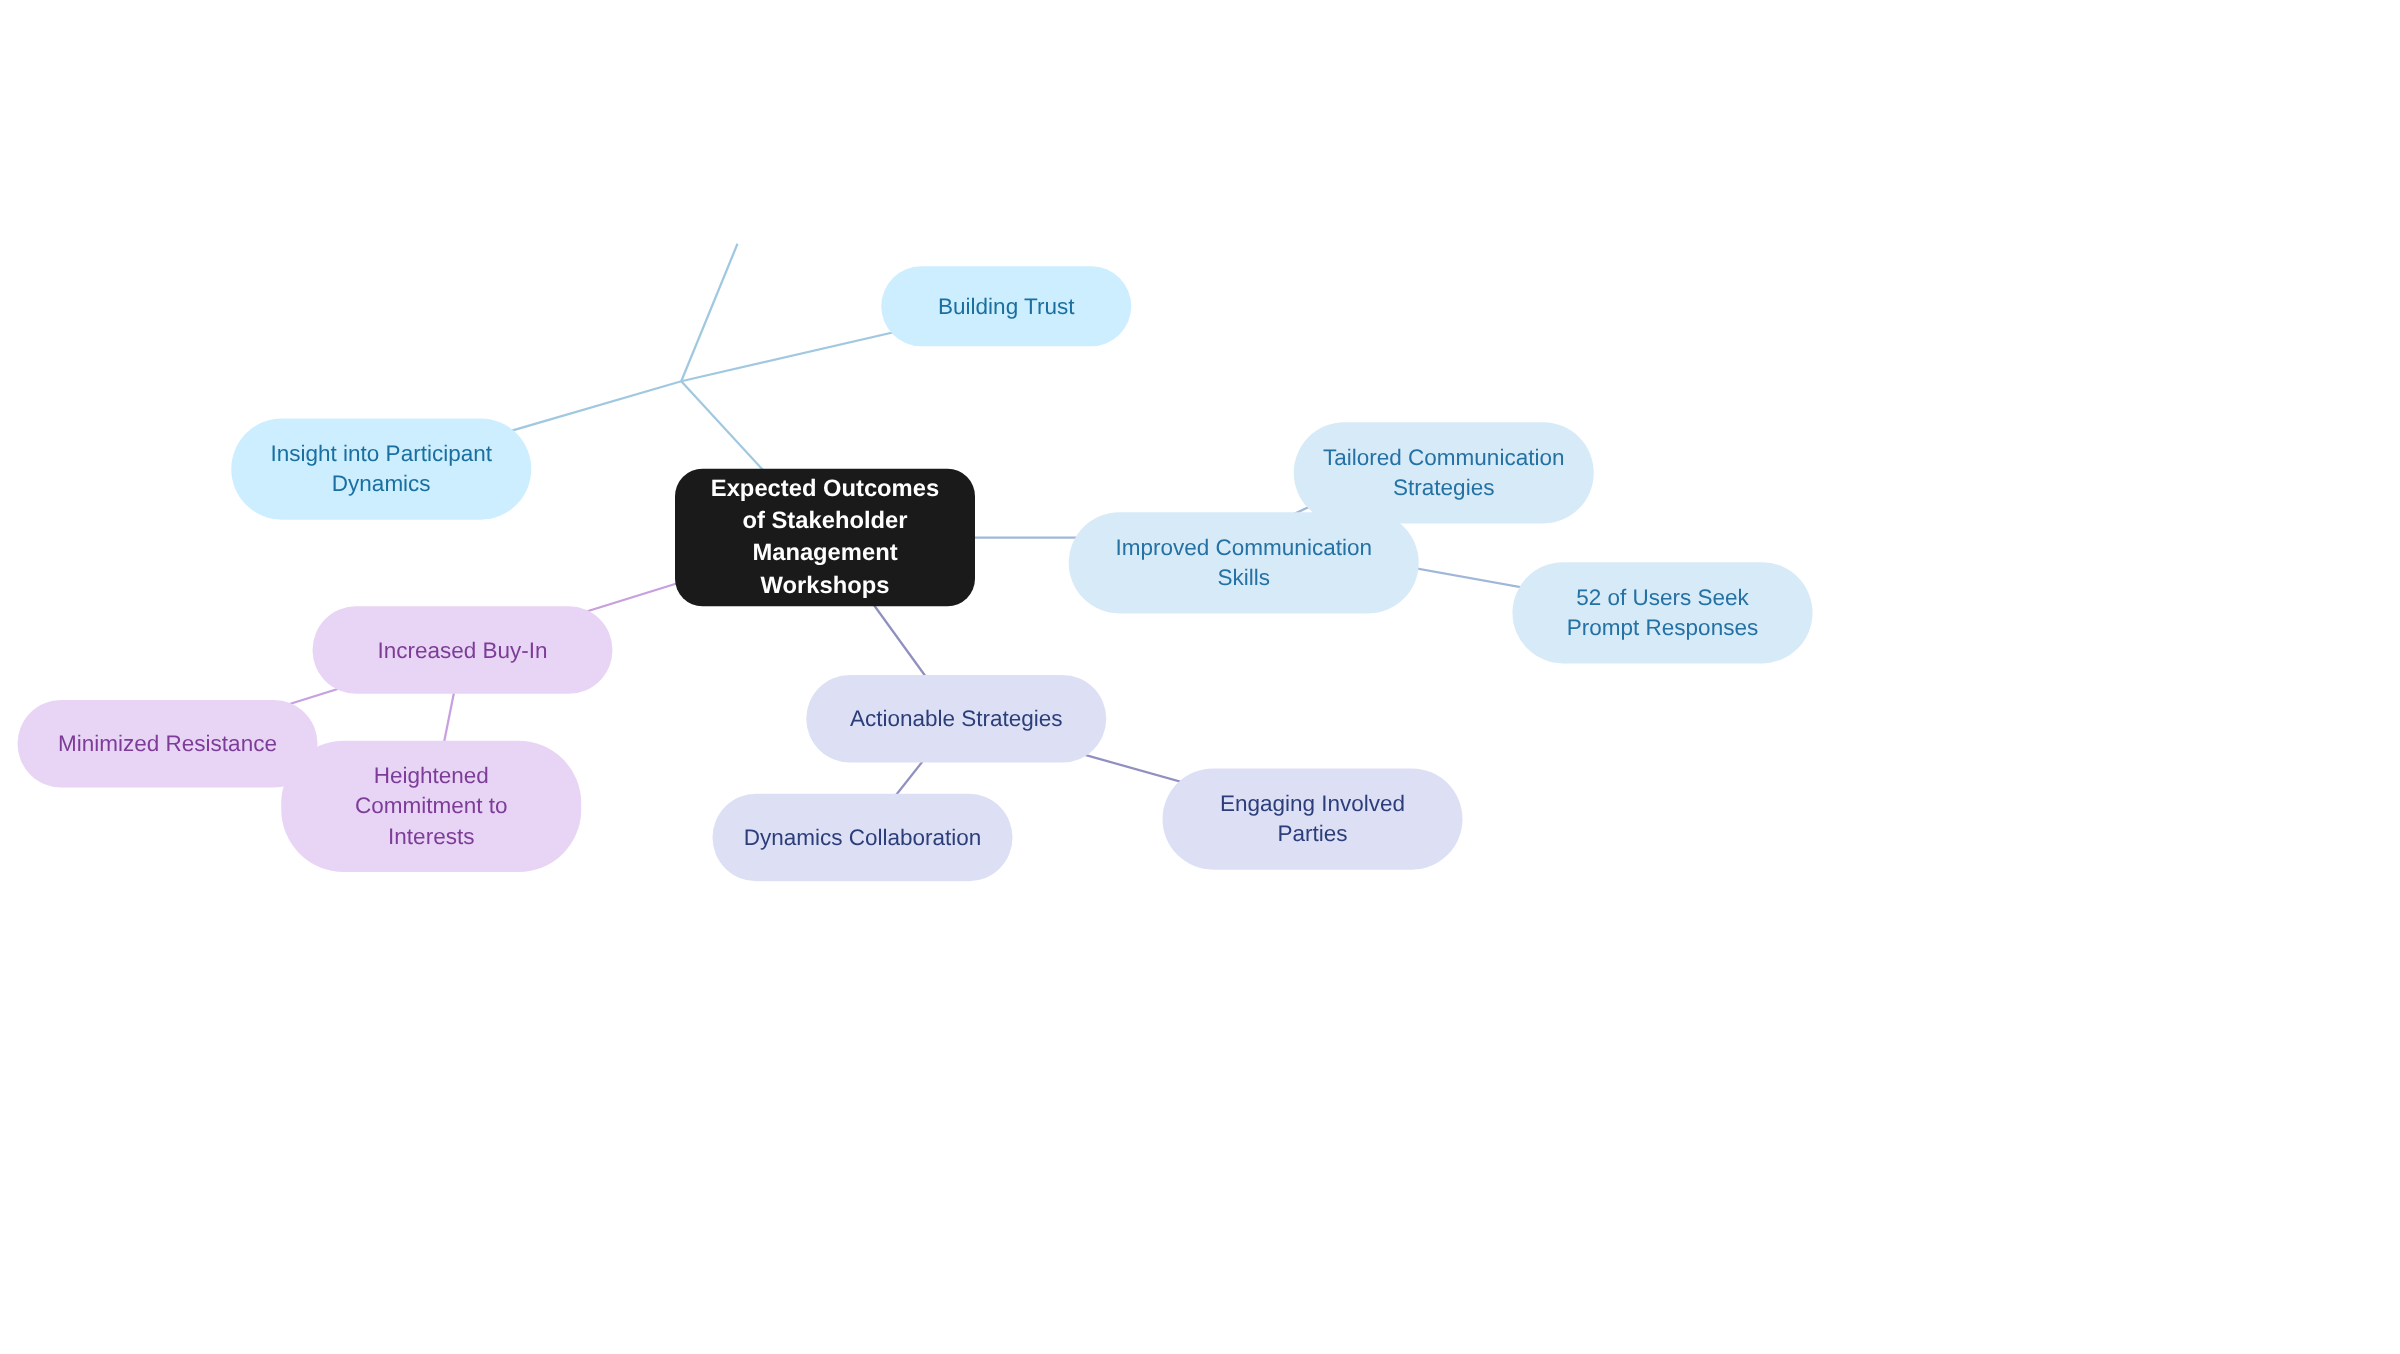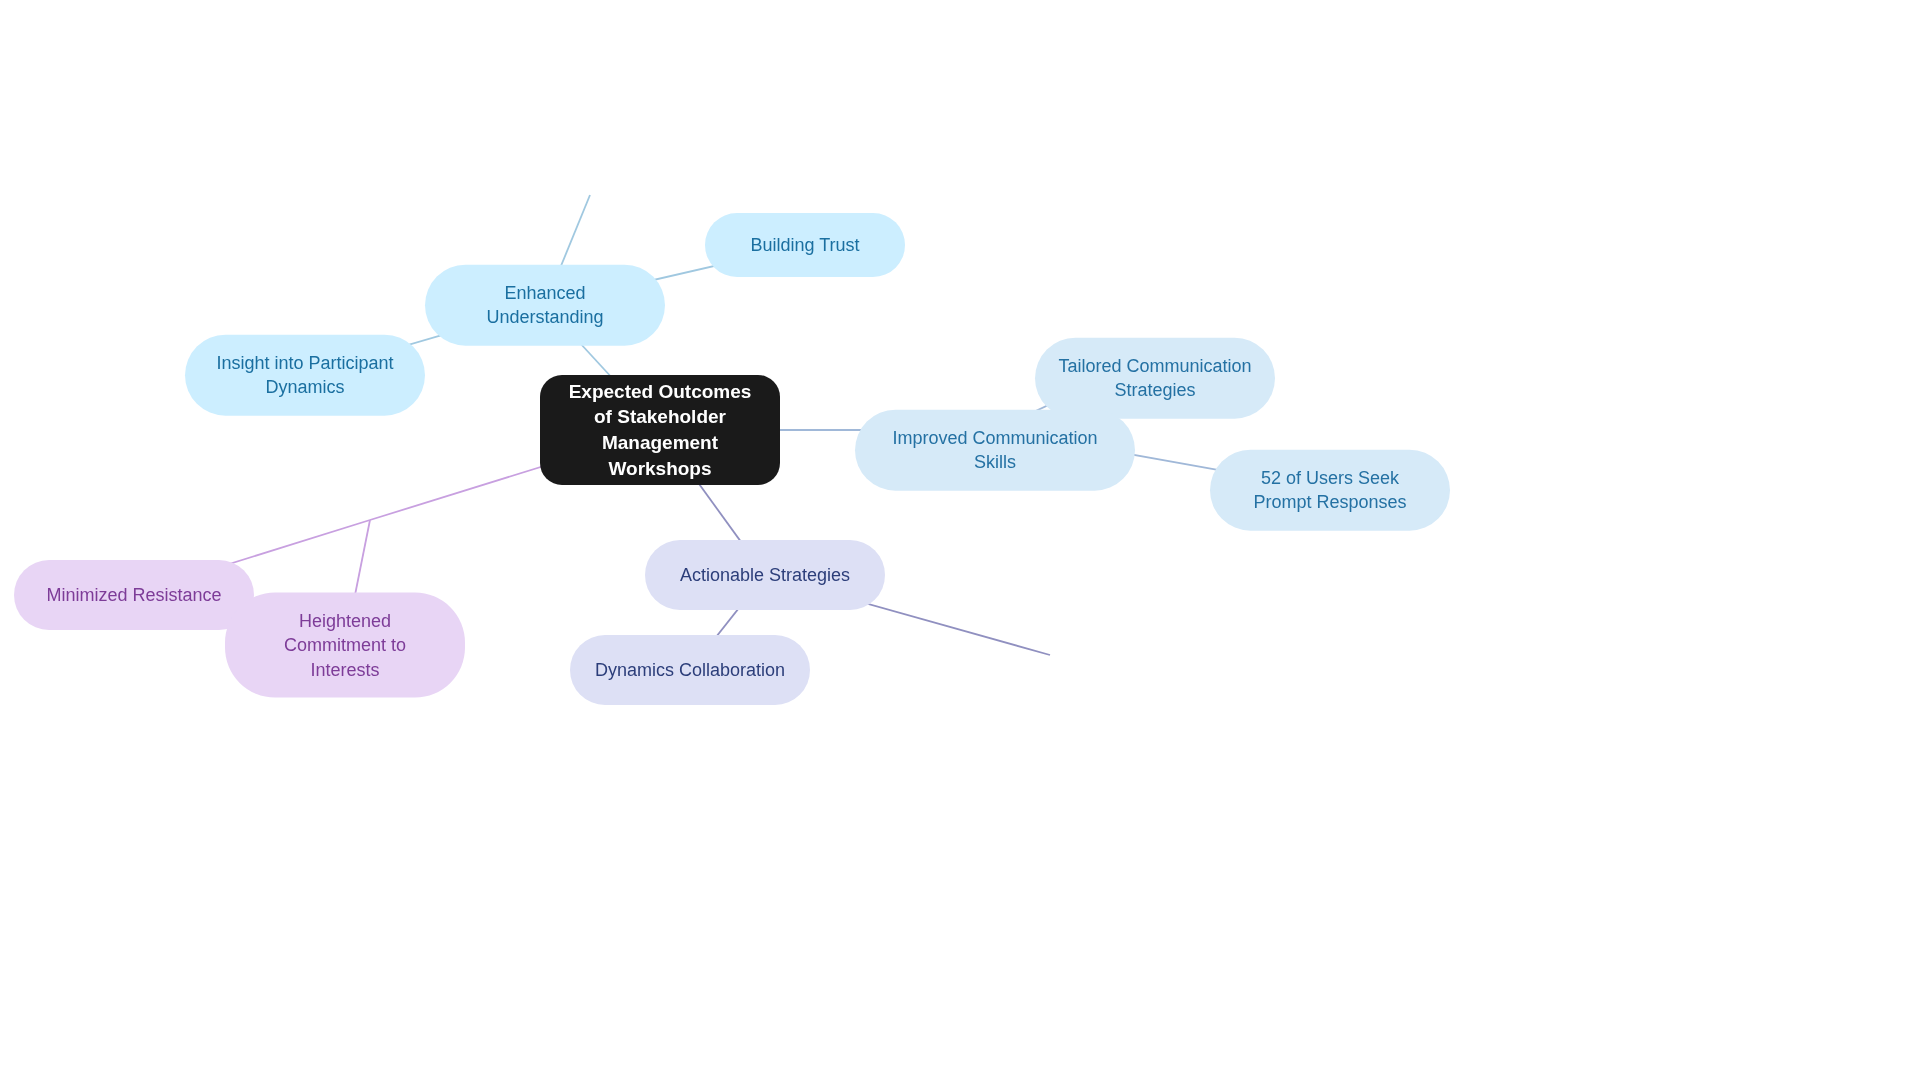--- a/index.html
+++ b/index.html
@@ -86,25 +86,26 @@
       <line x1="370" y1="520" x2="345" y2="645" stroke="#c8a0e0" stroke-width="1.8"></line>
       <line x1="660" y1="430" x2="765" y2="575" stroke="#9090c0" stroke-width="1.8"></line>
       <line x1="765" y1="575" x2="690" y2="670" stroke="#9090c0" stroke-width="1.8"></line>
       <line x1="765" y1="575" x2="1050" y2="655" stroke="#9090c0" stroke-width="1.8"></line>
     </svg>
 <div class="node node-center" style="left: 660px; top: 430px;">Expected Outcomes of
 Stakeholder Management
 Workshops</div>
     <div class="node node-blue node-md" style="left: 305px; top: 375px;">Insight into Participant
 Dynamics</div>
-    <div class="node node-blue node-md" style="left: 545px; top: 305px;">Enhanced Understanding</div>
     <div class="node node-blue node-sm" style="left: 805px; top: 245px;">Building Trust</div>
     <div class="node node-blue-light node-md" style="left: 1155px; top: 355px; margin-top: 23px;">Tailored Communication
 Strategies</div>
     <div class="node node-blue-light node-lg" style="left: 995px; top: 430px;">Improved Communication Skills</div>
     <div class="node node-blue-light node-md" style="left: 1330px; top: 490px;">52 of Users Seek Prompt
 Responses</div>
     <div class="node node-purple node-md" style="left: 134px; top: 595px;">Minimized Resistance</div>
+    <div class="node node-purple node-md" style="left: 370px; top: 520px;">Increased Buy-In</div>
     <div class="node node-purple node-md" style="left: 345px; top: 645px;">Heightened Commitment to
 Interests</div>
     <div class="node node-indigo node-md" style="left: 765px; top: 575px;">Actionable Strategies</div>
     <div class="node node-indigo node-md" style="left: 690px; top: 670px;">Dynamics Collaboration</div>
+    <div class="node node-indigo node-md" style="left: 1050px; top: 655px;">Engaging Involved Parties</div>
   </div>
 
 </body></html>

